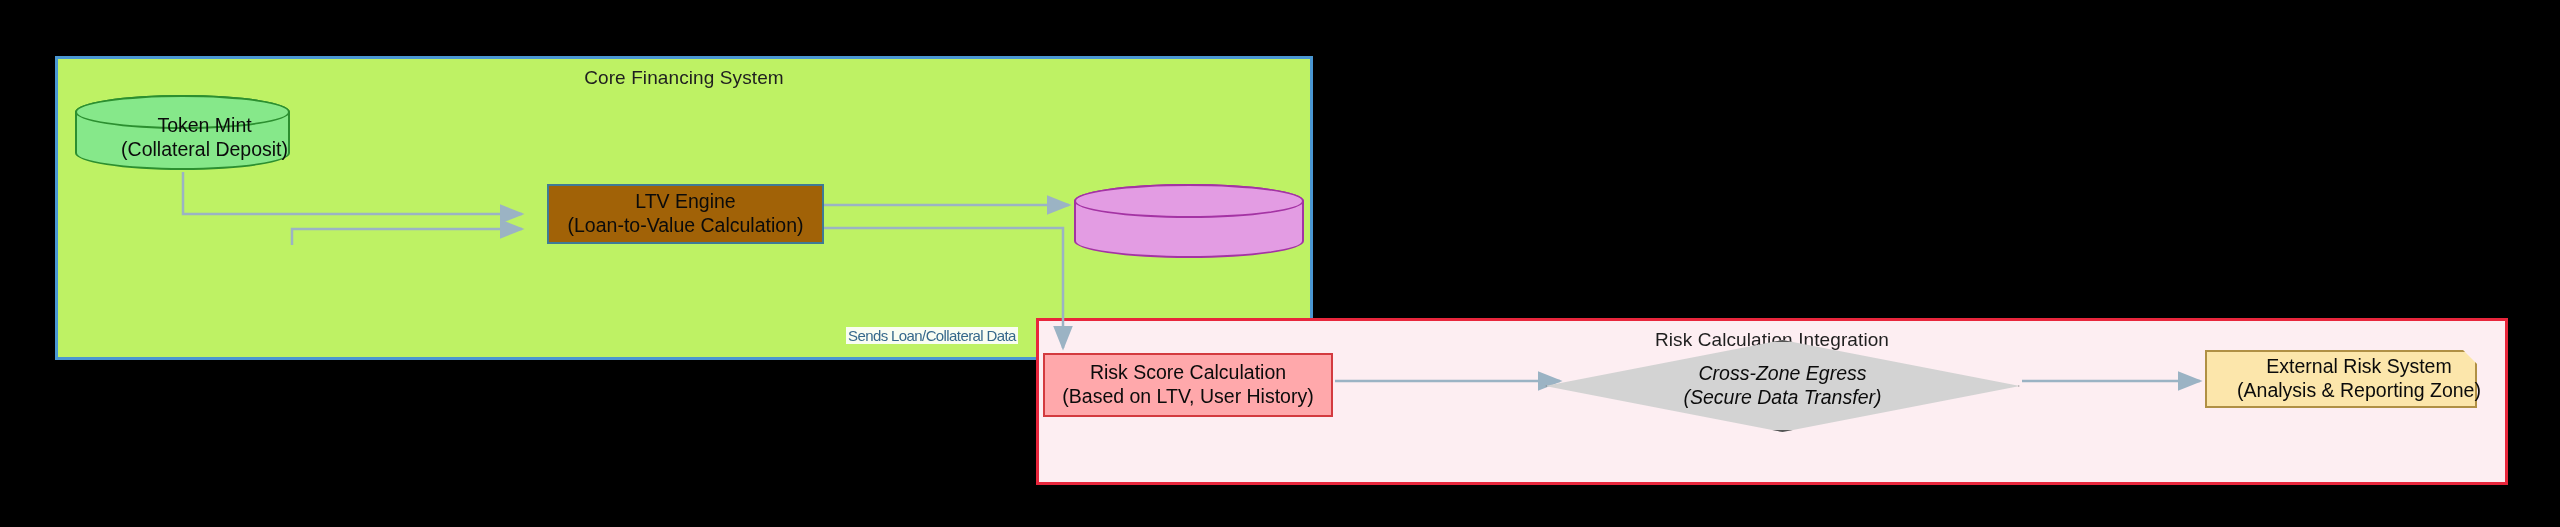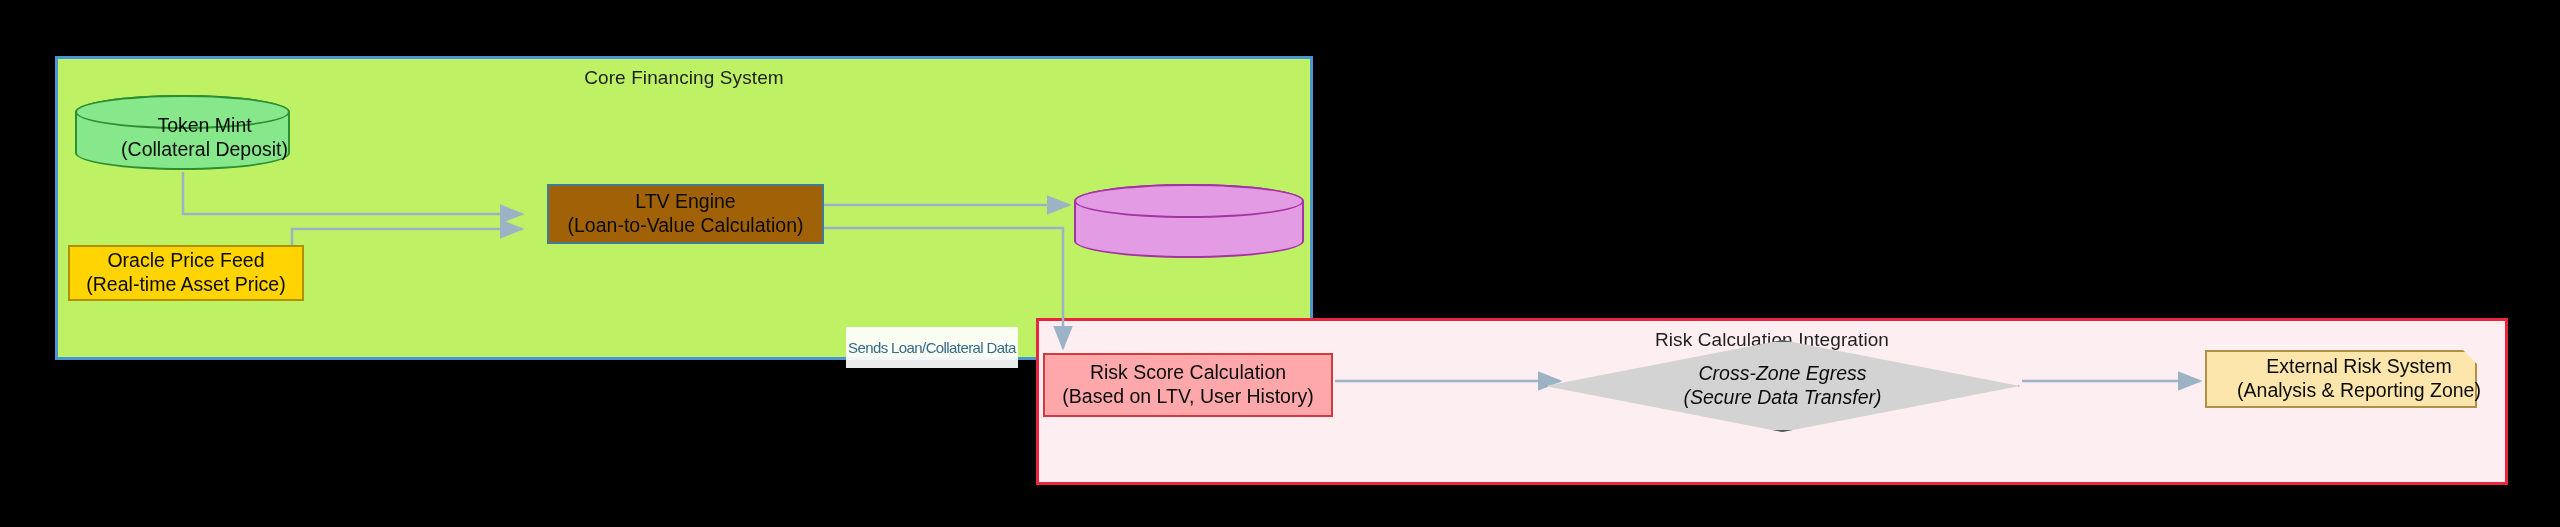--- a/index.html
+++ b/index.html
@@ -91,21 +91,21 @@
   .n-ext .notebox{
     position:absolute;inset:0;background:#fce6ab;border:2px solid #b09045;
     clip-path:polygon(0 0, calc(100% - 14px) 0, 100% 14px, 100% 100%, 0 100%);
   }
   .n-ext .txt{position:relative;z-index:2;width:100%;text-align:center;padding-left:36px;}
 
   
   .edge-label{
     position:absolute;left:846px;top:327px;
     font-size:15px;color:#2a5d8f;
-    background:#ffffff;padding:12px 2px;white-space:nowrap;
+    background:#ffffff;padding:0 2px;white-space:nowrap;
     letter-spacing:-0.6px;
     opacity:.92;
   }
 
   
   #wires{position:absolute;left:0;top:0;width:2560px;height:527px;pointer-events:none;}
 </style>
 </head>
 <body>
 
@@ -140,24 +140,20 @@
   </svg>
 
   <div class="edge-label">Sends Loan/Collateral Data</div>
 
   <div class="node n-token">
     <div class="capline"></div>
     <div class="txt">Token Mint
 (Collateral Deposit)</div>
   </div>
 
-  <div class="node n-oracle">
-    <div class="txt">Oracle Price Feed
-(Real-time Asset Price)</div>
-  </div>
 
   <div class="node n-ltv">
     <div class="txt">LTV Engine
 (Loan-to-Value Calculation)</div>
   </div>
 
   <div class="node n-stable">
     <div class="capline"></div>
   </div>
 

